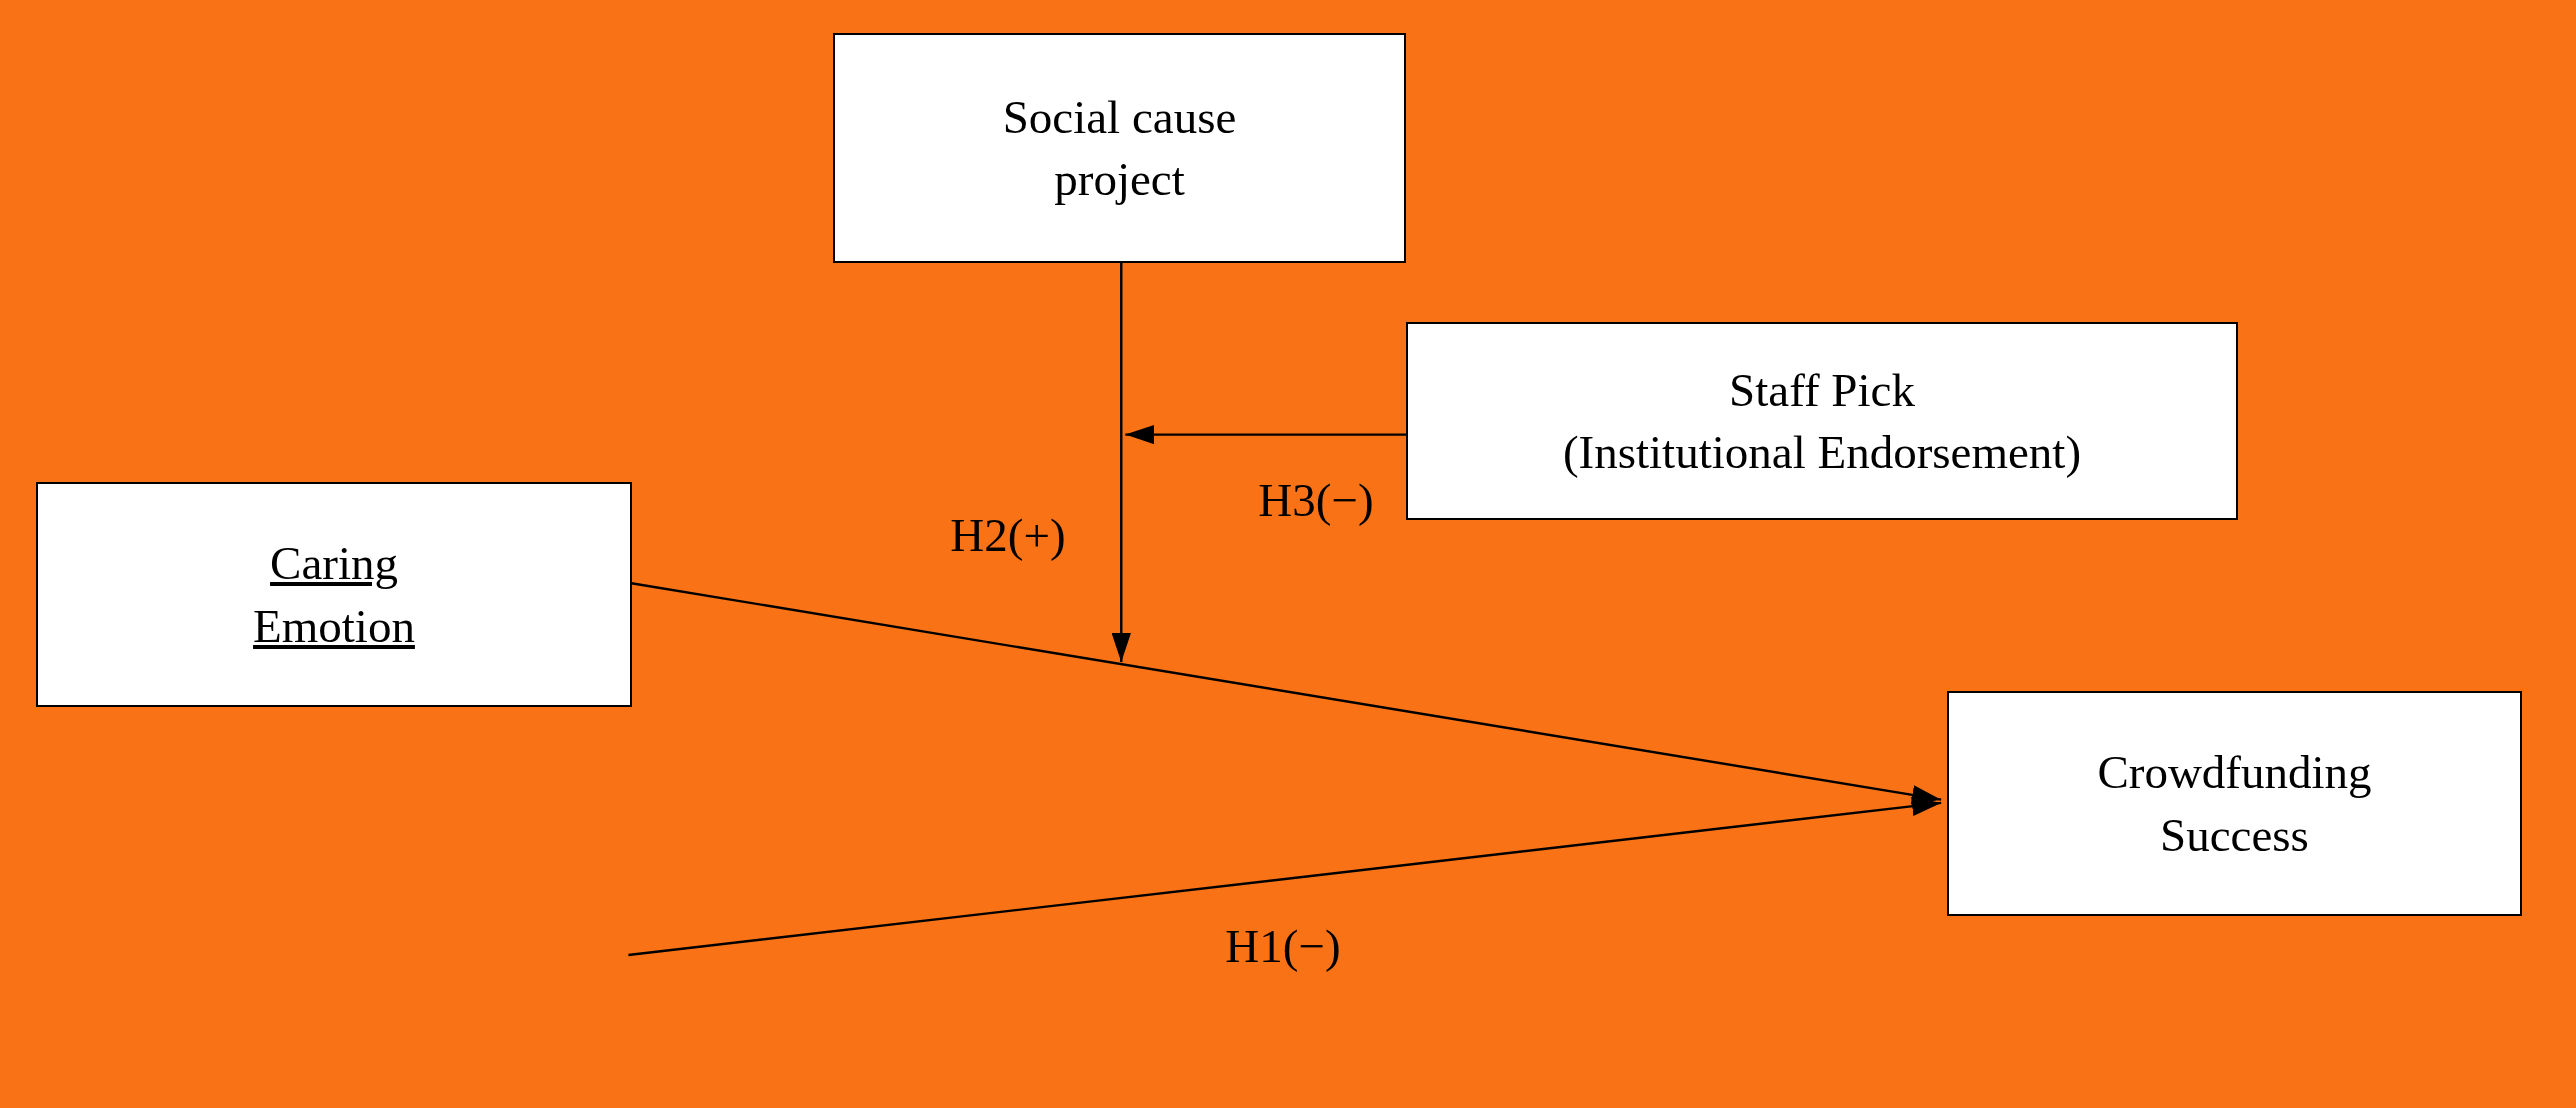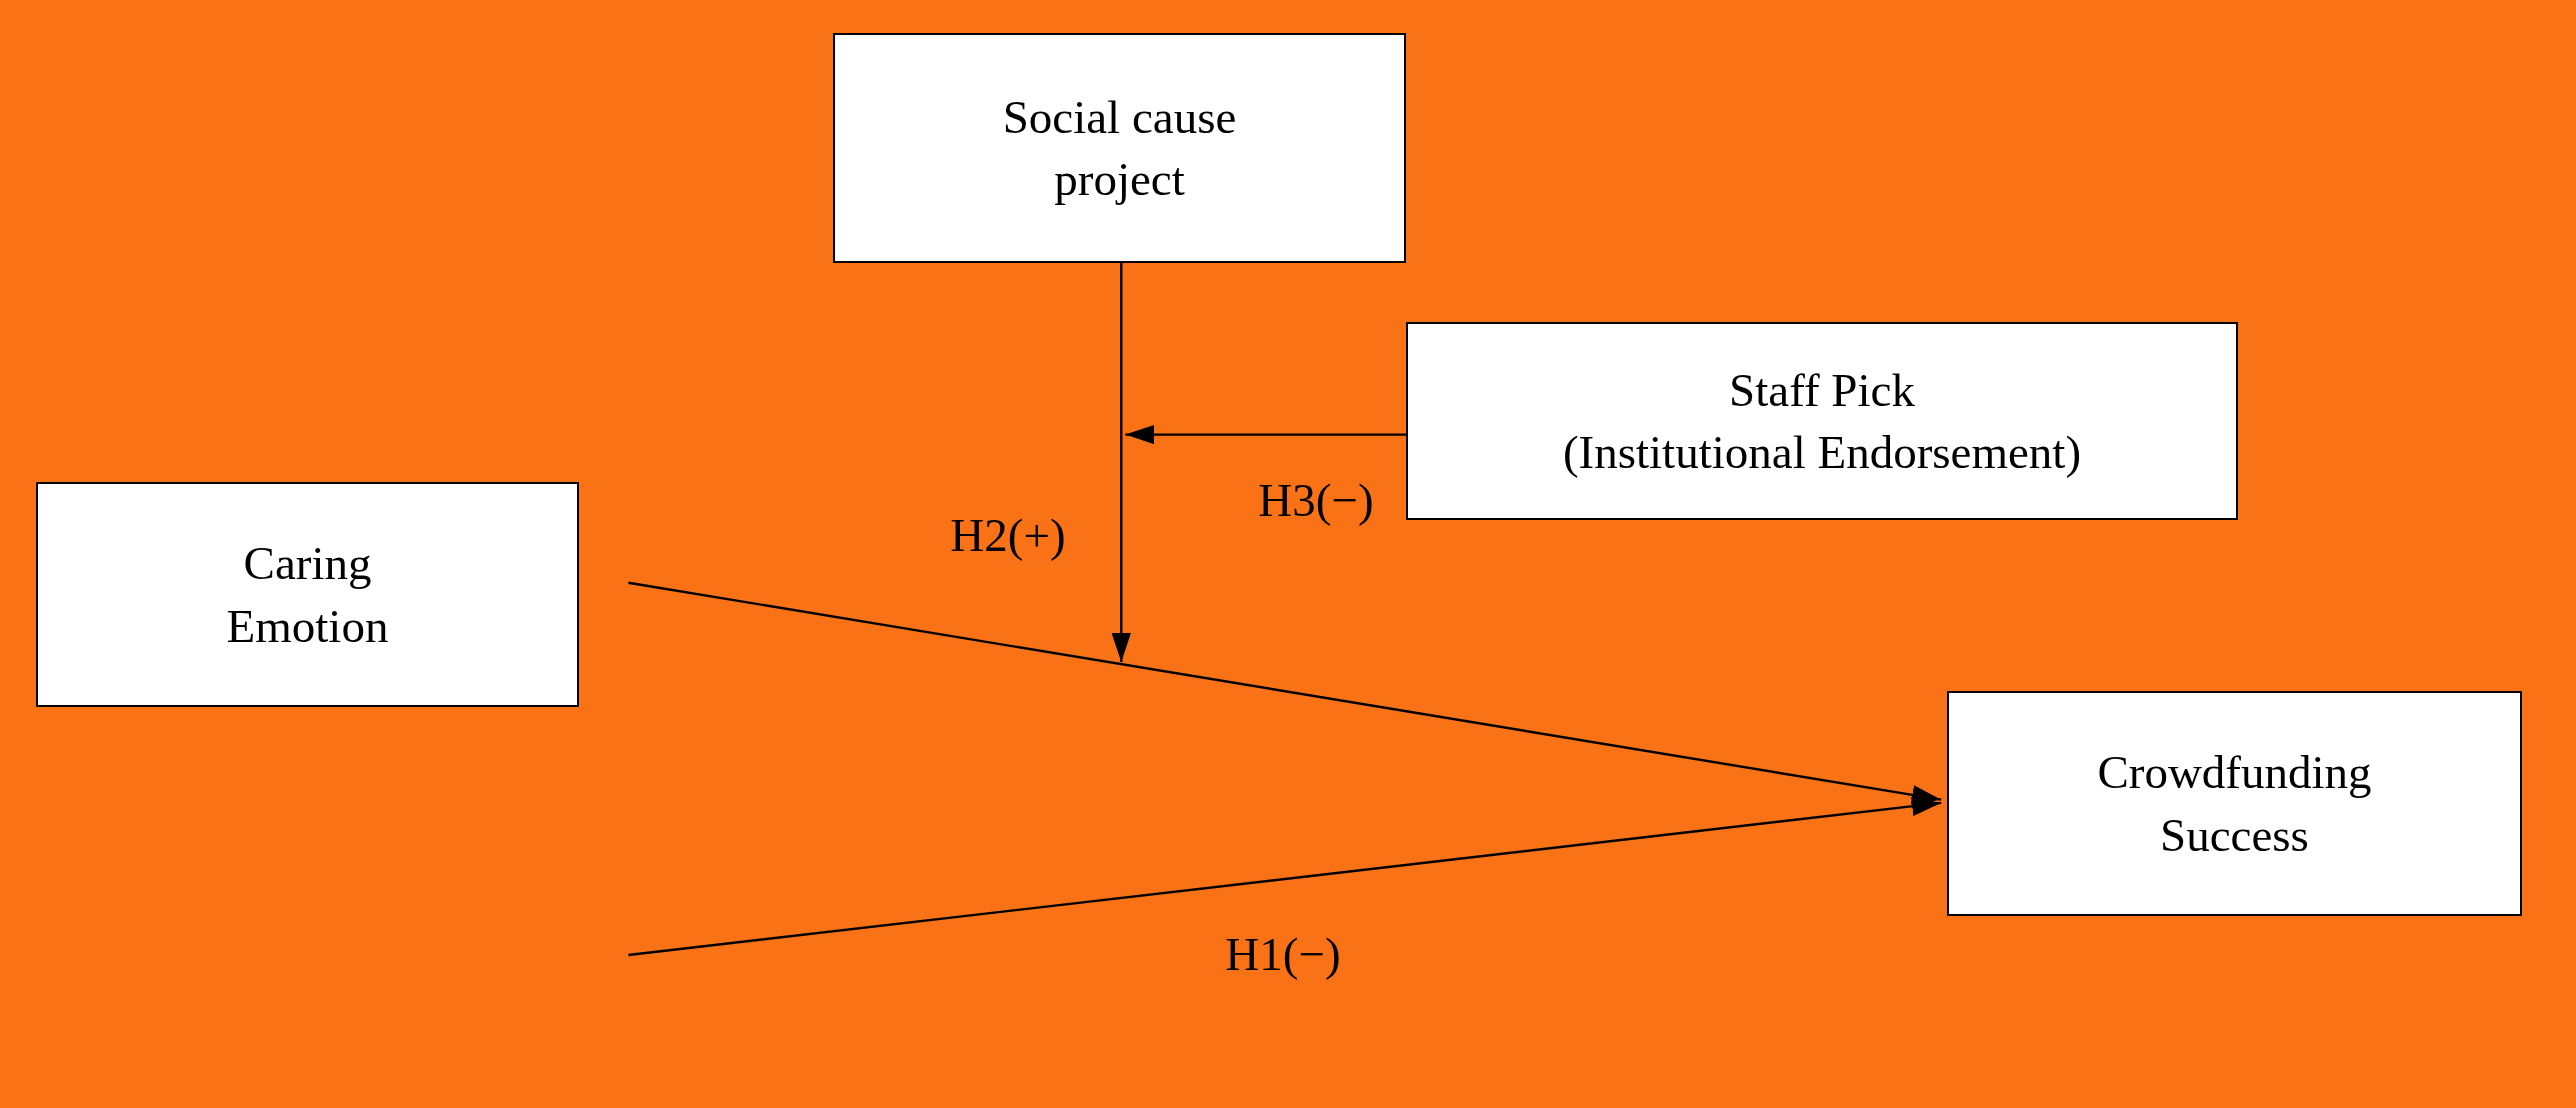--- a/index.html
+++ b/index.html
@@ -36,33 +36,33 @@
     font-size: 47px;
     line-height: 1.32;
   }
   .node .node-label {
     display: block;
     width: 100%;
     white-space: pre-line;
   }
   .node-social        { left: 833px; top: 33px;   width: 573px;  height: 230px; }
   .node-staff         { left: 1406px; top: 322px;  width: 832px; height: 198px; }
-  .node-caring        { left: 36px;   top: 482px;  width: 543px;  height: 225px; }
+  .node-caring        { left: 36px;   top: 482px;  width: 596px;  height: 225px; text-decoration: underline; }
   .node-emotional     { left: 36px;   top: 846px; width: 592px;  height: 225px; }
   .node-crowdfunding  { left: 1947px; top: 691px;  width: 575px;  height: 225px; }
 
   .edge-label {
     position: absolute;
     font-size: 47px;
     white-space: nowrap;
     transform: translate(-50%, -50%);
   }
   .label-h2 { left: 1008px; top: 535px; }
   .label-h3 { left: 1316px; top: 500px; }
-  .label-h1 { left: 1283px; top: 946px; margin-top: 8px; }
+  .label-h1 { left: 1283px; top: 946px; }
 </style>
 </head>
 <body>
 
 <div class="canvas">
 
   <svg class="edges-svg" viewBox="0 0 3182 1369" xmlns="http://www.w3.org/2000/svg">
     <defs>
       <marker id="arrowhead" markerWidth="12" markerHeight="8" refX="12" refY="4" orient="auto" markerUnits="strokeWidth">
         <path d="M0,0 L12,4 L0,8 z" fill="#000000"></path>

